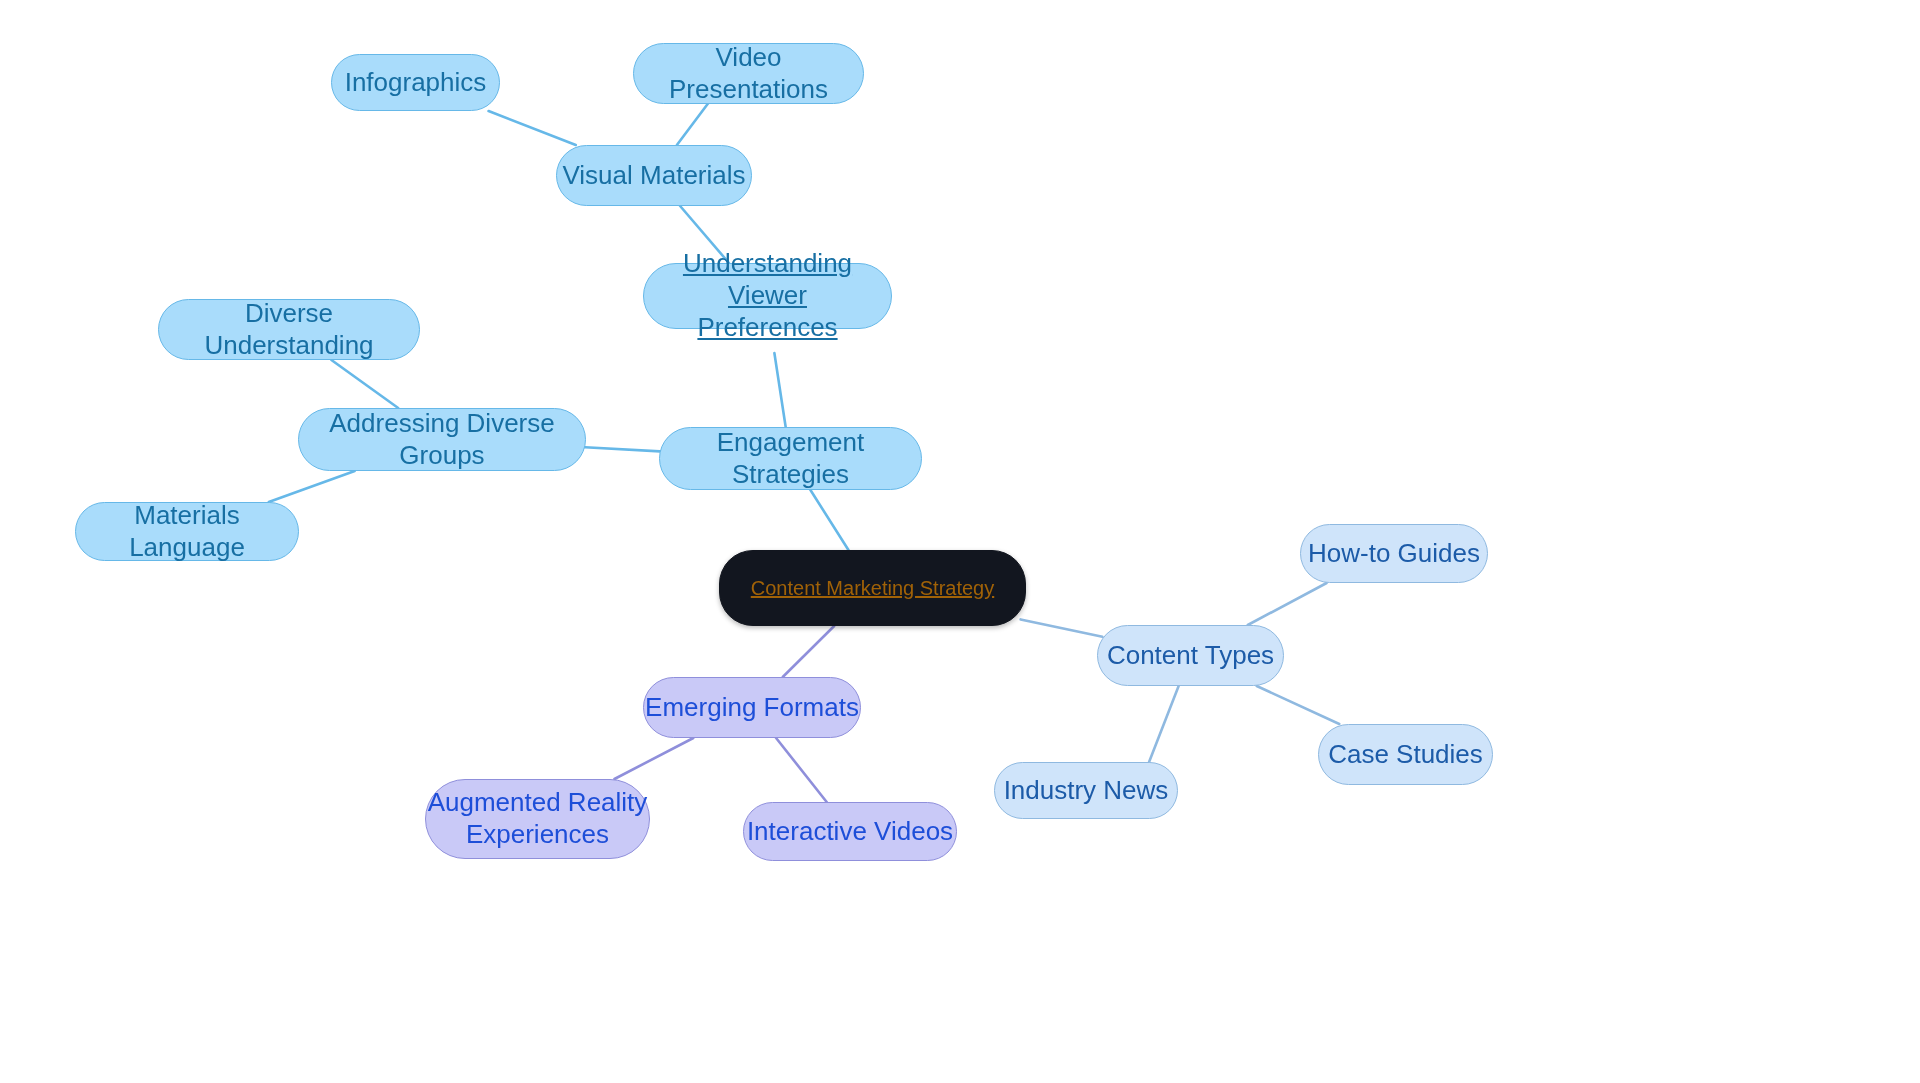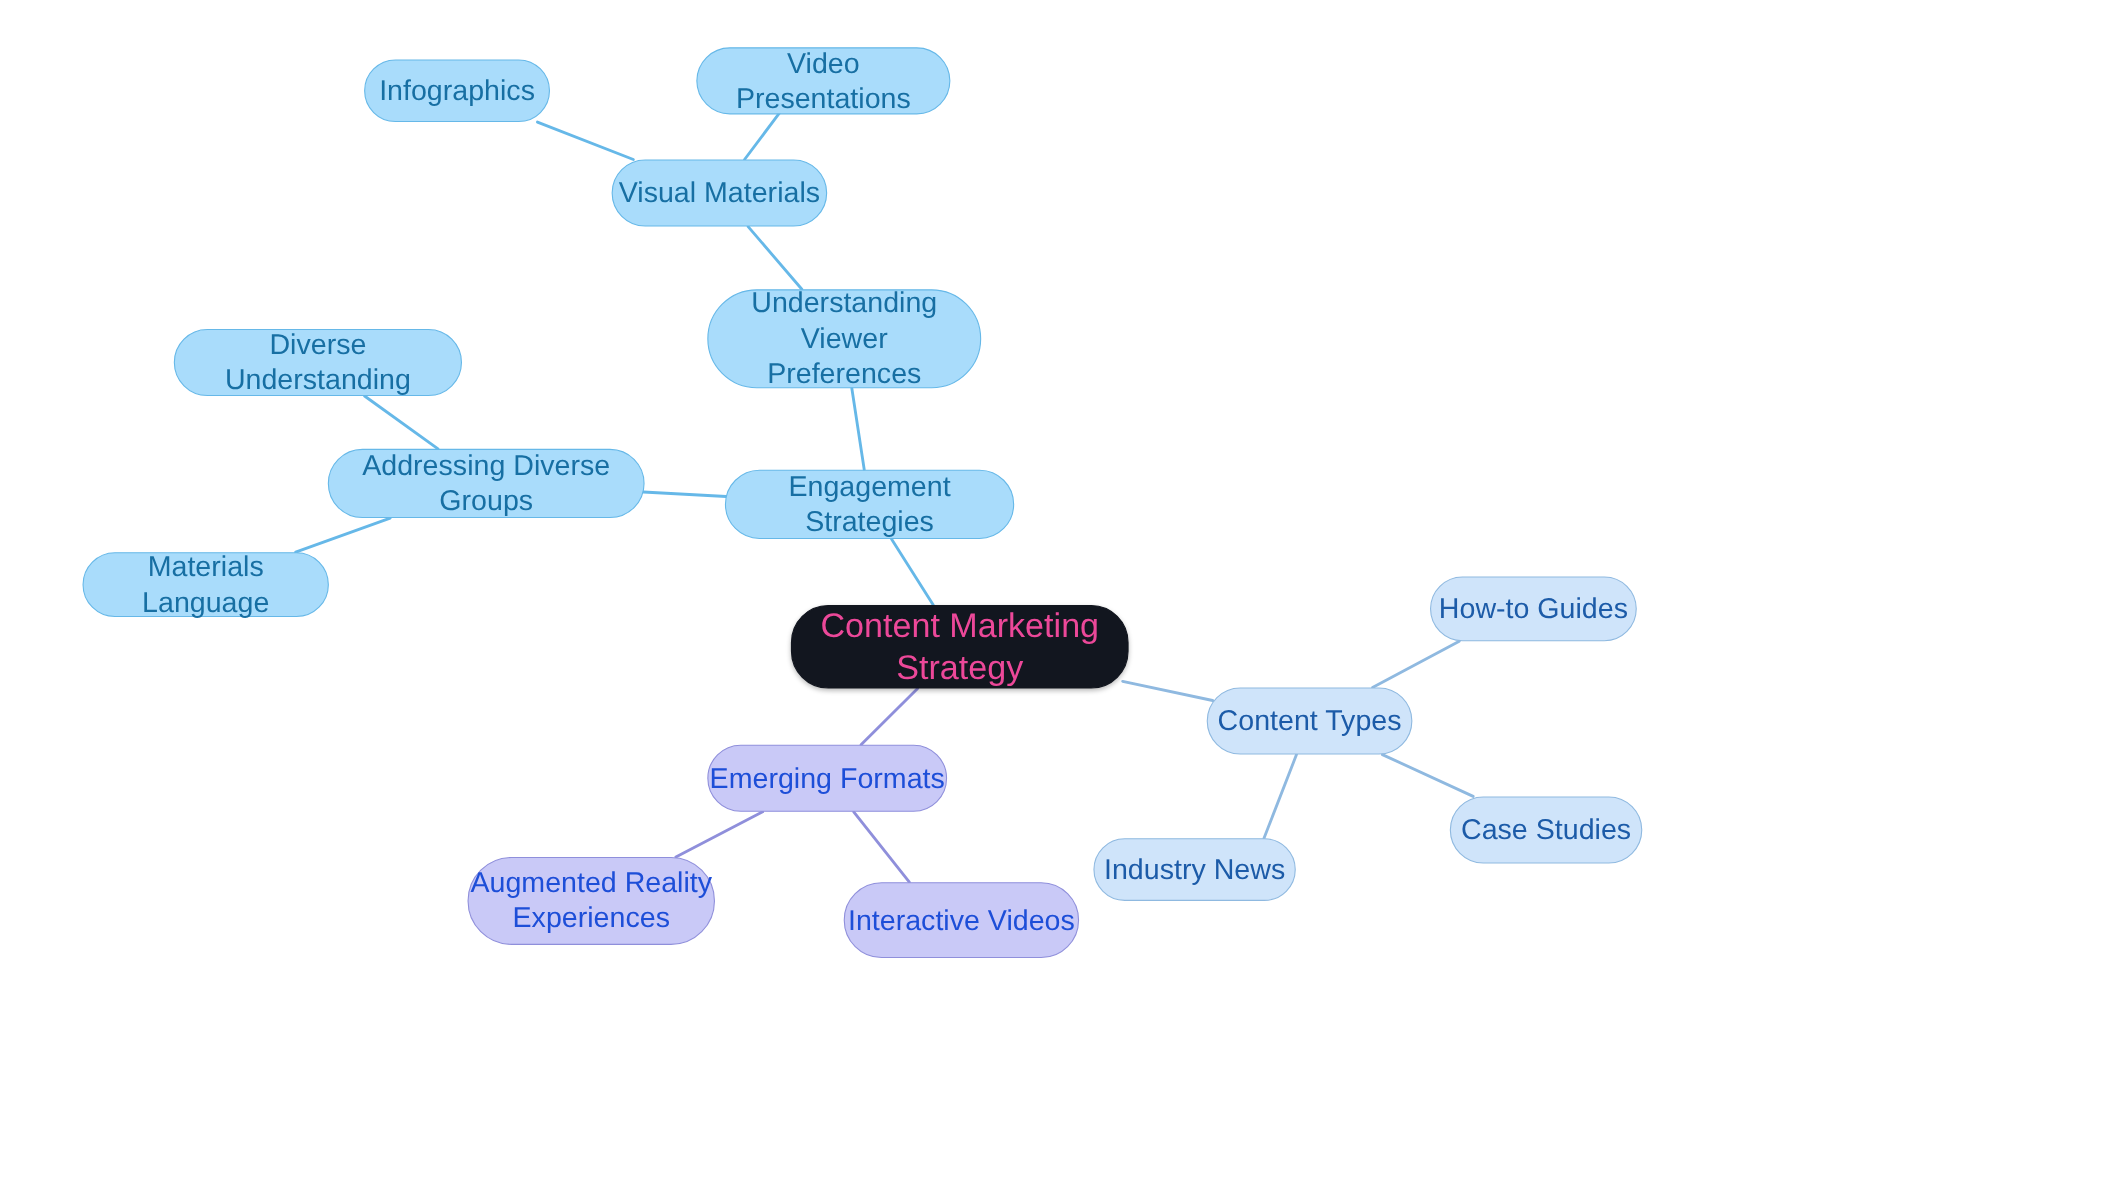--- a/index.html
+++ b/index.html
@@ -33,24 +33,25 @@
     border-radius: 999px;
     border-style: solid;
     border-width: 1.6px;
     line-height: 1.22;
     white-space: pre-line;
     user-select: none;
   }
   .node-root {
     background: #12161f;
     border-color: #12161f;
-    color: #ec4899;
-    font-size: 31px;
+    color: #a16207;
+    font-size: 20px;
     border-radius: 34px;
     box-shadow: 0 2px 5px rgba(0,0,0,0.28);
+    text-decoration: underline;
   }
   .node-blue {
     background: #a9dcfb;
     border-color: #66b8e8;
     color: #176fa3;
     font-size: 26px;
   }
   .node-paleblue {
     background: #cfe4fa;
     border-color: #8fb9e0;
@@ -81,30 +82,30 @@
       <line x1="354.6902173913044" y1="471" x2="268.76630434782606" y2="502" stroke="#66b8e8" stroke-width="2.6" stroke-linecap="round"></line>
       <line x1="1247.762254901961" y1="625" x2="1326.6151960784314" y2="583" stroke="#8fb9e0" stroke-width="2.6" stroke-linecap="round"></line>
       <line x1="1256.7373737373737" y1="686" x2="1339.2626262626263" y2="724" stroke="#8fb9e0" stroke-width="2.6" stroke-linecap="round"></line>
       <line x1="1178.638888888889" y1="686" x2="1149.0833333333333" y2="762" stroke="#8fb9e0" stroke-width="2.6" stroke-linecap="round"></line>
       <line x1="693.3251121076233" y1="738" x2="614.4506726457399" y2="779" stroke="#8f8fdb" stroke-width="2.6" stroke-linecap="round"></line>
       <line x1="776.1048387096774" y1="738" x2="826.6854838709678" y2="802" stroke="#8f8fdb" stroke-width="2.6" stroke-linecap="round"></line>
     </svg>
   <div id="nodes">
       <div class="node node-root" style="left: 719px; top: 550px; width: 307px; height: 76px;">Content Marketing Strategy</div>
       <div class="node node-blue" style="left: 659px; top: 427px; width: 263px; height: 63px;">Engagement Strategies</div>
-      <div class="node node-blue" style="left: 643px; top: 263px; width: 249px; height: 90px;">Understanding Viewer
+      <div class="node node-blue" style="left: 643px; top: 263px; width: 249px; height: 66px; text-decoration: underline;">Understanding Viewer
 Preferences</div>
       <div class="node node-blue" style="left: 556px; top: 145px; width: 196px; height: 61px;">Visual Materials</div>
       <div class="node node-blue" style="left: 633px; top: 19px; width: 231px; height: 61px; margin-top: 24px;">Video Presentations</div>
       <div class="node node-blue" style="left: 331px; top: 54px; width: 169px; height: 57px;">Infographics</div>
       <div class="node node-blue" style="left: 298px; top: 408px; width: 288px; height: 63px;">Addressing Diverse Groups</div>
       <div class="node node-blue" style="left: 158px; top: 299px; width: 262px; height: 61px;">Diverse Understanding</div>
       <div class="node node-blue" style="left: 75px; top: 502px; width: 224px; height: 59px;">Materials Language</div>
       <div class="node node-paleblue" style="left: 1097px; top: 625px; width: 187px; height: 61px;">Content Types</div>
       <div class="node node-paleblue" style="left: 1288px; top: 524px; width: 188px; height: 59px; margin-left: 12px;">How-to Guides</div>
       <div class="node node-paleblue" style="left: 1318px; top: 724px; width: 175px; height: 61px;">Case Studies</div>
       <div class="node node-paleblue" style="left: 994px; top: 762px; width: 184px; height: 57px;">Industry News</div>
       <div class="node node-purple" style="left: 643px; top: 677px; width: 218px; height: 61px;">Emerging Formats</div>
       <div class="node node-purple" style="left: 425px; top: 779px; width: 225px; height: 80px;">Augmented Reality
 Experiences</div>
-      <div class="node node-purple" style="left: 743px; top: 802px; width: 214px; height: 69px; margin-left: 24px;">Interactive Videos</div>
+      <div class="node node-purple" style="left: 743px; top: 802px; width: 214px; height: 59px;">Interactive Videos</div>
     </div>
 </div>
 
 </body></html>

